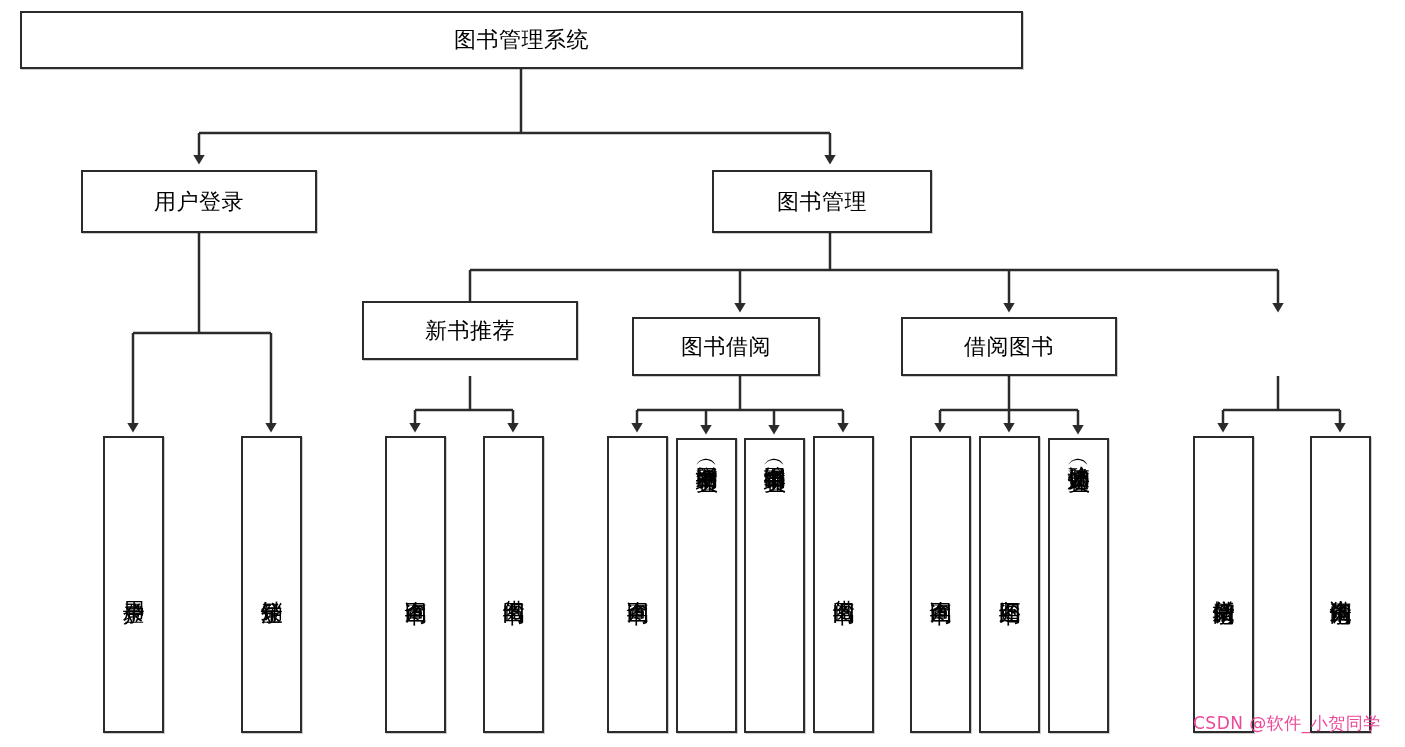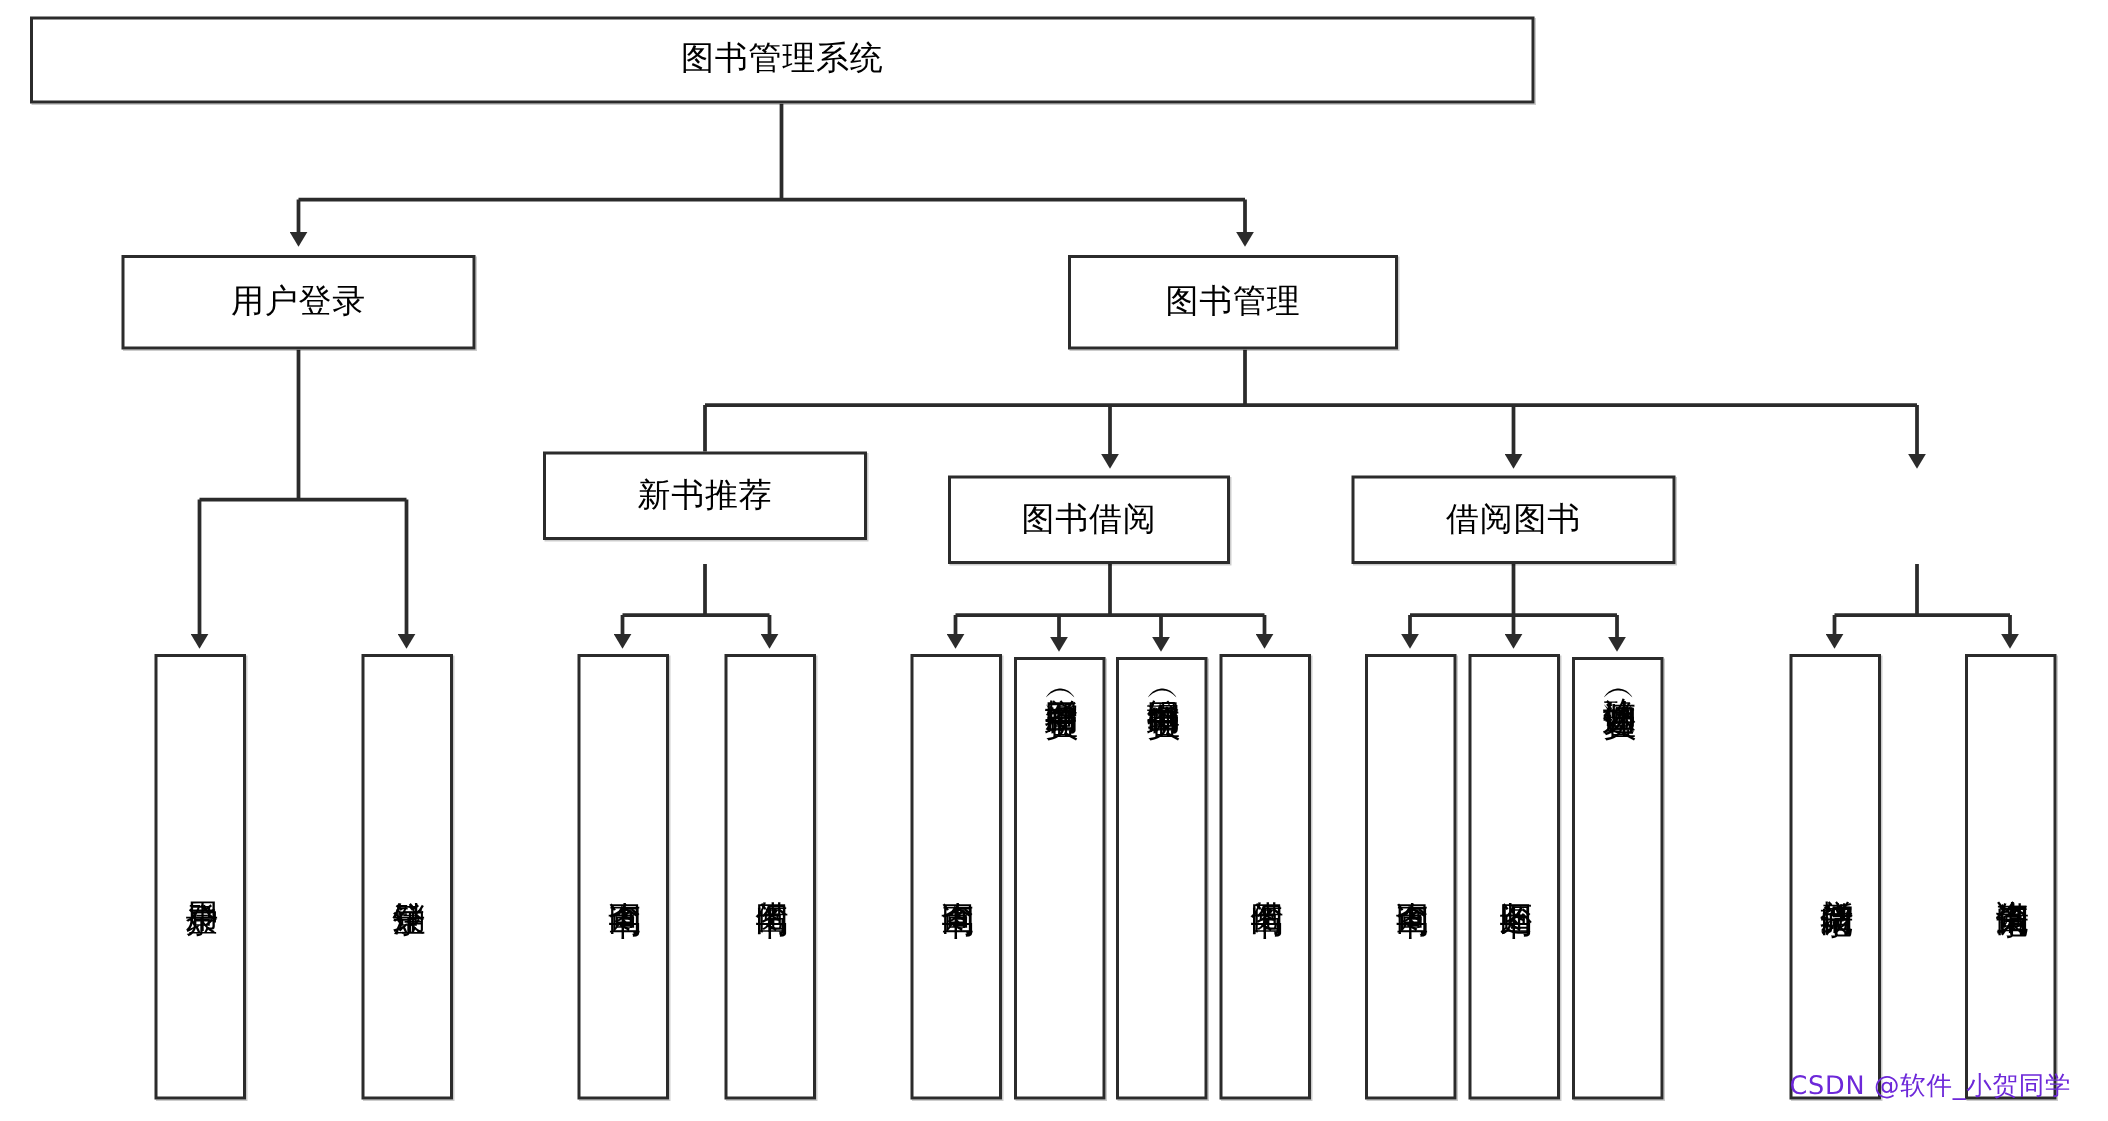--- a/index.html
+++ b/index.html
@@ -59,21 +59,21 @@
   }
   .node.vert.centered {
     align-items: center;
     padding-top: 0;
   }
   #watermark {
     position: absolute;
     left: 1193px;
     top: 712px;
     font-size: 17px;
-    color: #6d28d9;
+    color: #ec4899;
     white-space: nowrap;
     letter-spacing: 0.5px;
   }
 </style>
 </head>
 <body>
 
 <div id="canvas">
 
   <svg class="edges" viewBox="0 0 1405 747" xmlns="http://www.w3.org/2000/svg">

